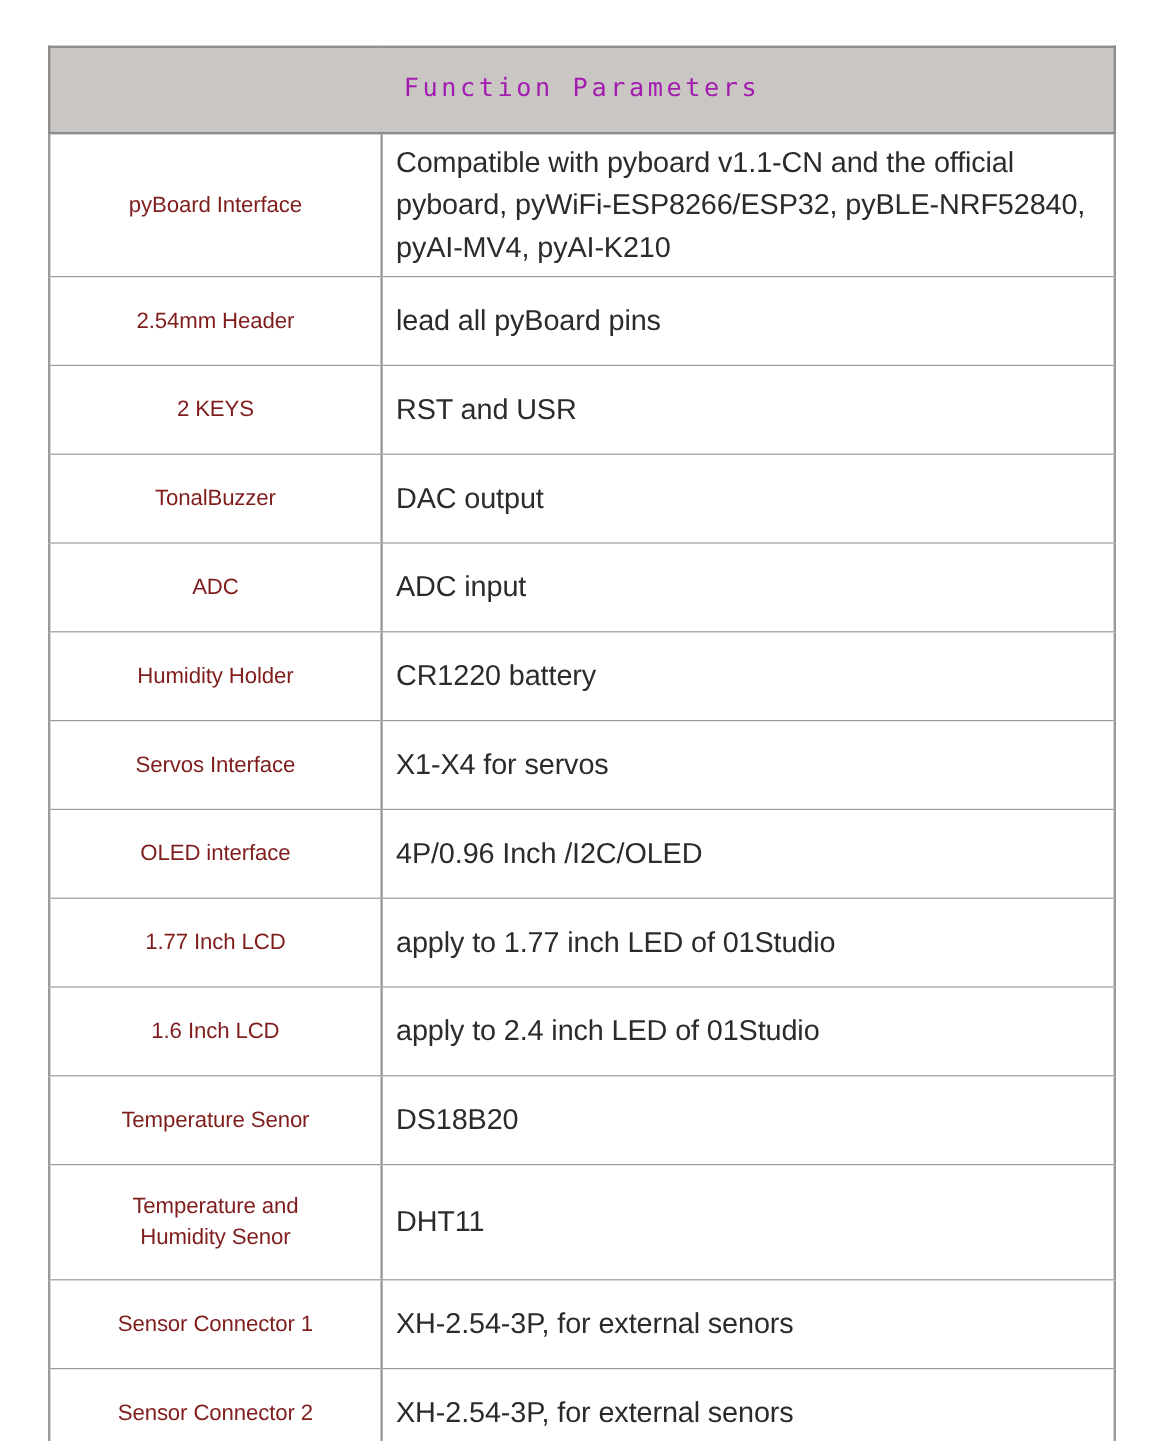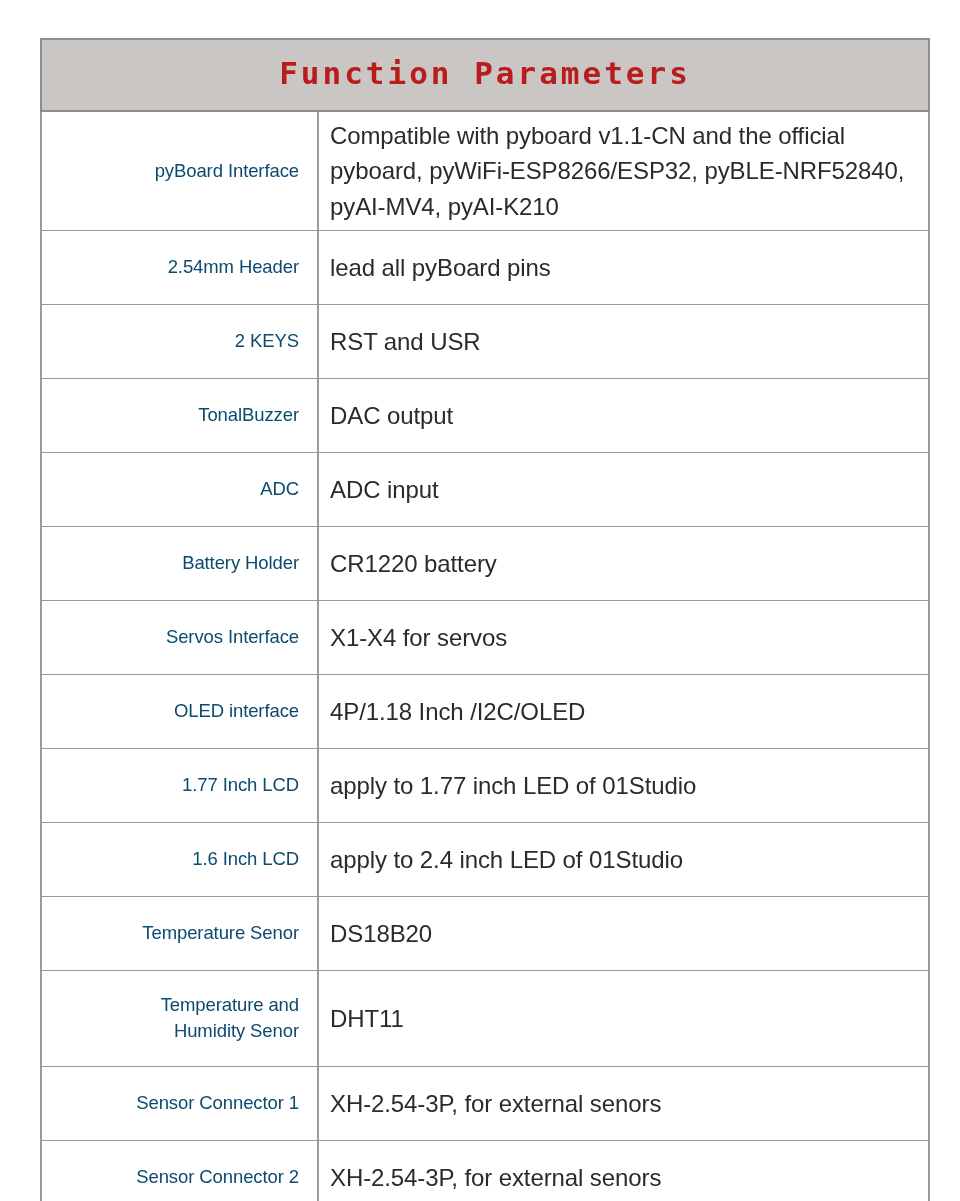--- a/index.html
+++ b/index.html
@@ -36,39 +36,39 @@
     background: #c9c6c4;
     border: 2px solid #8d8d8d;
     height: 66px;
     padding: 0 6px 4px 6px;
     text-align: center;
     vertical-align: middle;
   }
 
   .spec-title {
     font-family: "DejaVu Sans Mono", "Liberation Mono", monospace;
-    font-size: 31px;
-    font-weight: 700;
+    font-size: 21px;
+    font-weight: 400;
     letter-spacing: 3.0px;
-    color: #b91c1c;
+    color: #a21caf;
     white-space: nowrap;
   }
 
   tr.spec-row > td {
     border: 1px solid #9a9a9a;
     border-left-width: 2px;
     border-right-width: 2px;
     vertical-align: middle;
   }
 
   td.param-cell {
-    text-align: right;
-    padding: 6px 18px;
+    text-align: center;
+    padding: 6px 0;
     font-size: 18.5px;
-    color: #0c4a6e;
+    color: #7f1d1d;
     line-height: 1.42;
     letter-spacing: -0.1px;
   }
 
   td.desc-cell {
     text-align: left;
     padding: 6px 0 6px 11px;
     font-size: 24px;
     color: #2b2b2b;
     line-height: 1.47;
@@ -119,32 +119,32 @@
         <td class="param-cell">TonalBuzzer</td>
         <td class="desc-cell">DAC output</td>
       </tr>
 
       <tr class="spec-row h-single">
         <td class="param-cell">ADC</td>
         <td class="desc-cell">ADC input</td>
       </tr>
 
       <tr class="spec-row h-single">
-        <td class="param-cell">Battery Holder</td>
+        <td class="param-cell">Humidity Holder</td>
         <td class="desc-cell">CR1220 battery</td>
       </tr>
 
       <tr class="spec-row h-single">
         <td class="param-cell">Servos Interface</td>
         <td class="desc-cell">X1-X4 for servos</td>
       </tr>
 
       <tr class="spec-row h-single">
         <td class="param-cell">OLED interface</td>
-        <td class="desc-cell">4P/1.18 Inch /I2C/OLED</td>
+        <td class="desc-cell">4P/0.96 Inch /I2C/OLED</td>
       </tr>
 
       <tr class="spec-row h-single">
         <td class="param-cell">1.77 Inch LCD</td>
         <td class="desc-cell">apply to 1.77 inch LED of 01Studio</td>
       </tr>
 
       <tr class="spec-row h-single">
         <td class="param-cell">1.6 Inch LCD</td>
         <td class="desc-cell">apply to 2.4 inch LED of 01Studio</td>

